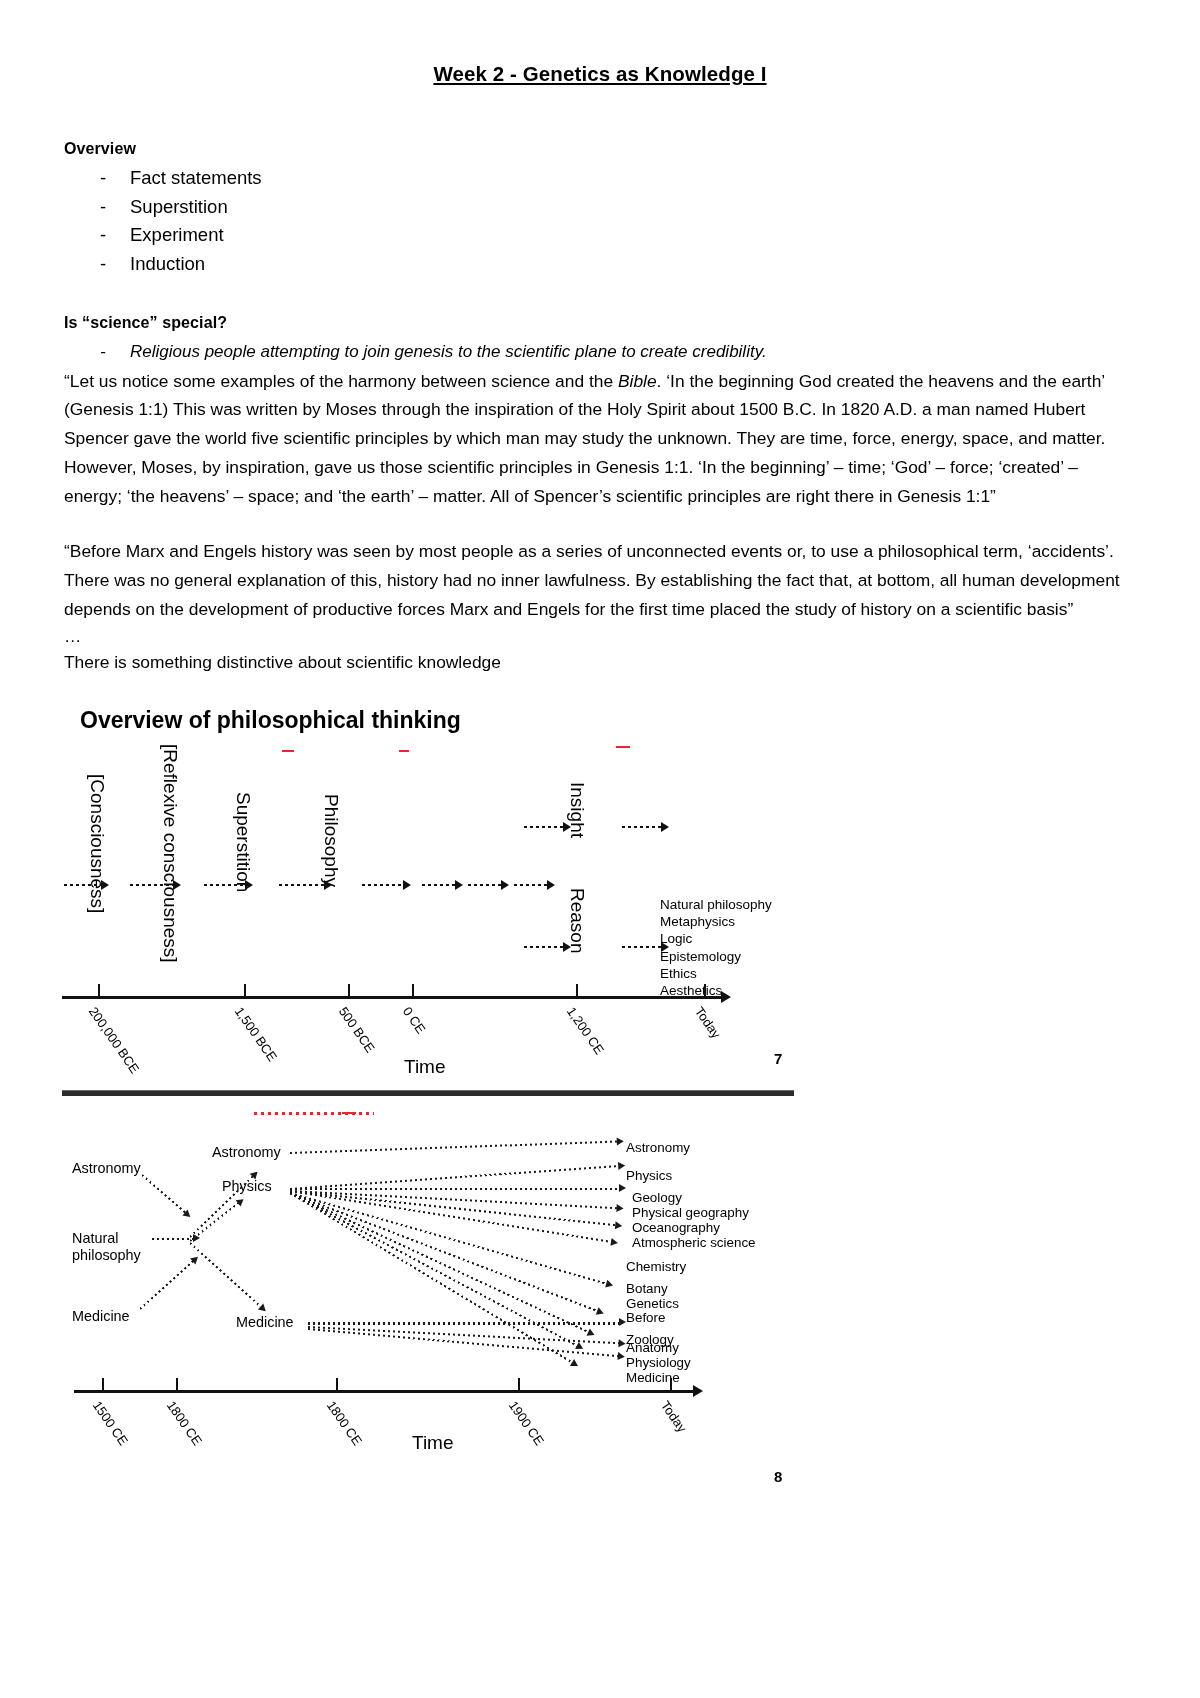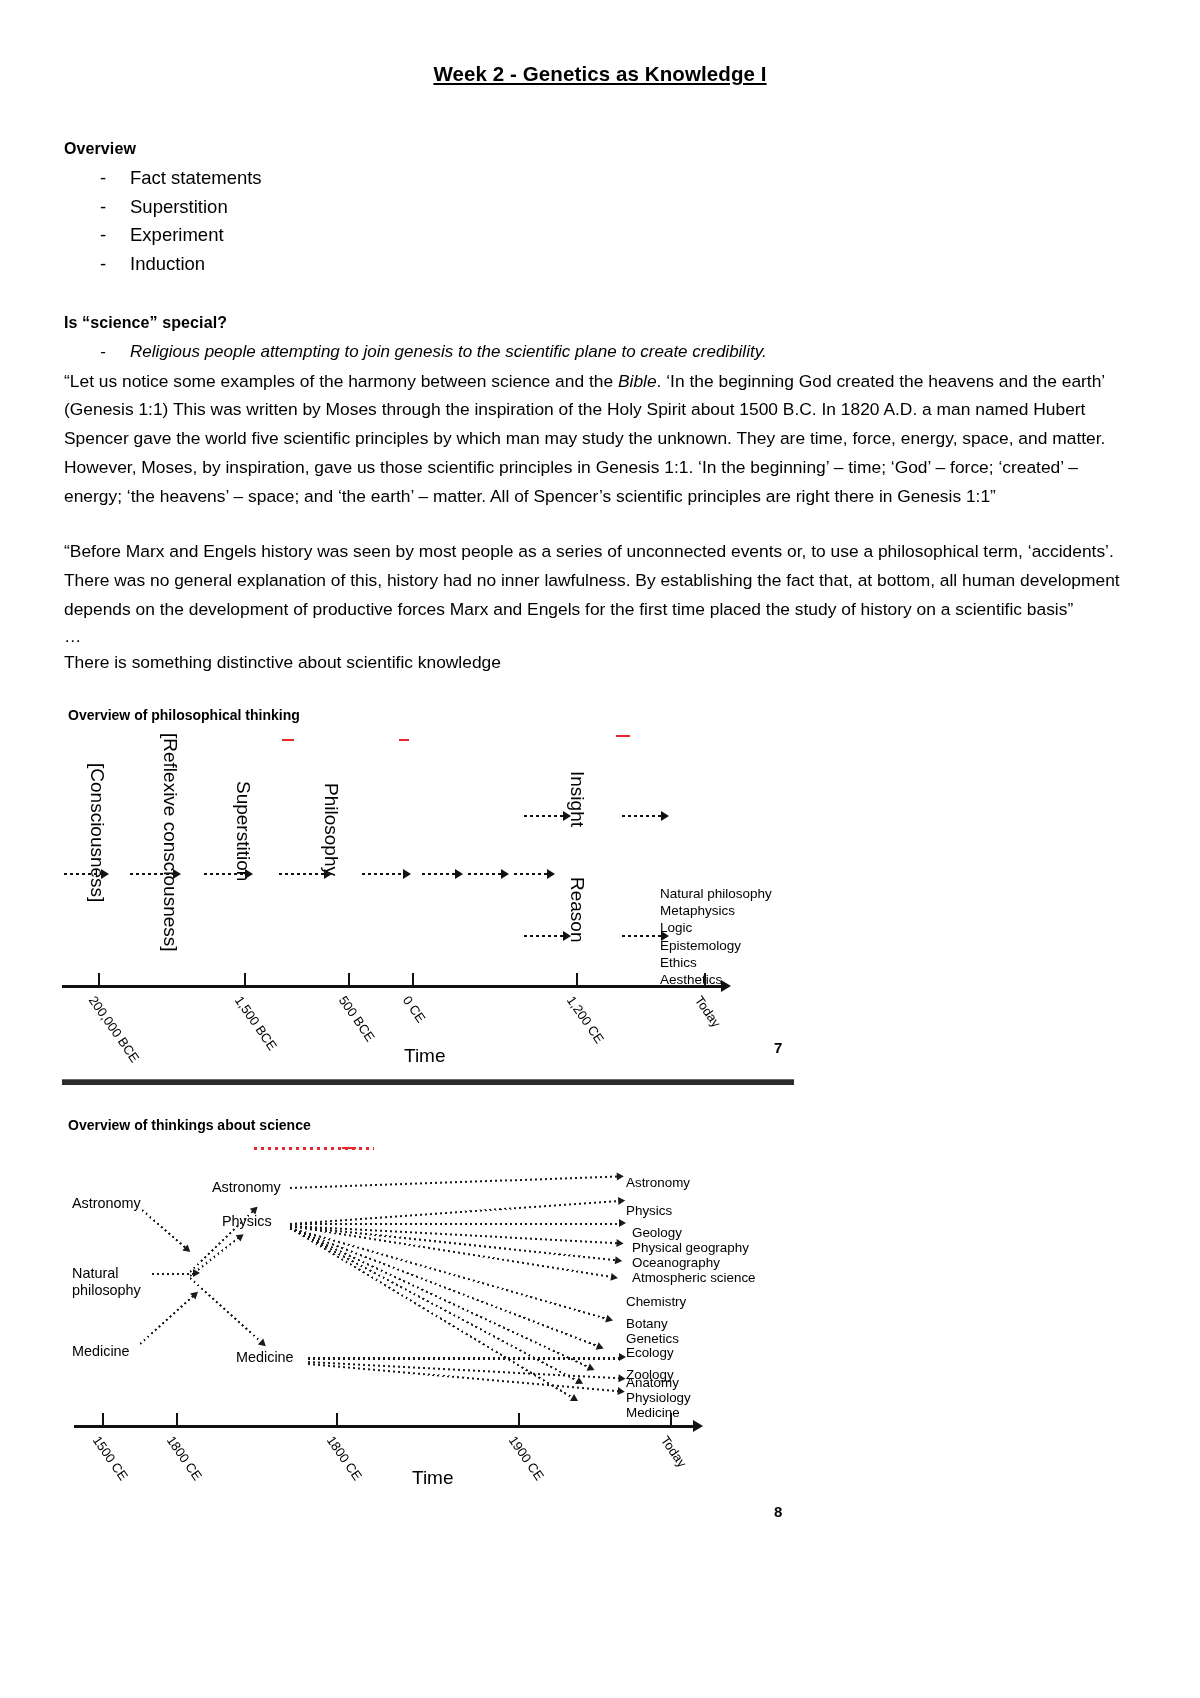--- a/index.html
+++ b/index.html
@@ -58,23 +58,23 @@
     line-height:28.8px;
     margin:0;
     text-align:left;
   }
   p.gap{margin-top:27px;}
   .ellipsis{font-size:17.4px;line-height:24px;margin:0;}
   .i{font-style:italic;}
 
   
   h3.slidehead{
-    font-size:14px;
+    font-size:23px;
     font-weight:bold;
-    margin:30px 0 0 4px;
+    margin:30px 0 0 16px;
   }
   .slide{
     position:relative;
     margin-top:4px;
   }
   .slide1{height:360px;}
   .slide2{height:320px;}
   .redmark{
     position:absolute;
     background:#e8262b;
@@ -266,21 +266,20 @@
       <div class="ticklabel" style="left:348px;top:266px;">0 CE</div>
       <div class="ticklabel" style="left:512px;top:266px;">1,200 CE</div>
       <div class="ticklabel" style="left:640px;top:266px;">Today</div>
 
       <div class="axistitle" style="left:340px;top:318px;">Time</div>
       <div class="pagenum" style="left:710px;top:312px;">7</div>
 
       <div class="rule" style="left:-2px;top:352px;width:732px;"></div>
     </div>
 
-    <h3 class="slidehead" style="margin-top:30px;">Overview of thinkings about science</h3>
 
     <div class="slide slide2">
 
       <div class="reddots" style="left:190px;top:10px;width:120px;"></div>
       <div class="redmark" style="left:278px;top:10px;width:14px;"></div>
 
       <div class="node" style="left:8px;top:58px;">Astronomy</div>
       <div class="node" style="left:8px;top:128px;">
         <span style="display:inline-block;max-width:90px;white-space:normal;line-height:17px;">Natural philosophy</span>
       </div>
@@ -316,21 +315,21 @@
 
       <div class="outlabel" style="left:562px;top:38px;">Astronomy</div>
       <div class="outlabel" style="left:562px;top:66px;">Physics</div>
       <div class="outlabel" style="left:568px;top:88px;">Geology</div>
       <div class="outlabel" style="left:568px;top:103px;">Physical geography</div>
       <div class="outlabel" style="left:568px;top:118px;">Oceanography</div>
       <div class="outlabel" style="left:568px;top:133px;">Atmospheric science</div>
       <div class="outlabel" style="left:562px;top:157px;">Chemistry</div>
       <div class="outlabel" style="left:562px;top:179px;">Botany</div>
       <div class="outlabel" style="left:562px;top:194px;">Genetics</div>
-      <div class="outlabel" style="left:562px;top:208px;">Ecology</div>
+      <div class="outlabel" style="left:562px;top:208px;">Before</div>
       <div class="outlabel" style="left:562px;top:230px;">Zoology</div>
       <div class="outlabel" style="left:562px;top:238px;">Anatomy</div>
       <div class="outlabel" style="left:562px;top:253px;">Physiology</div>
       <div class="outlabel" style="left:562px;top:268px;">Medicine</div>
 
       <div class="axis" style="left:10px;top:288px;width:620px;"></div>
       <div class="tick" style="left:38px;top:276px;"></div>
       <div class="tick" style="left:112px;top:276px;"></div>
       <div class="tick" style="left:272px;top:276px;"></div>
       <div class="tick" style="left:454px;top:276px;"></div>

